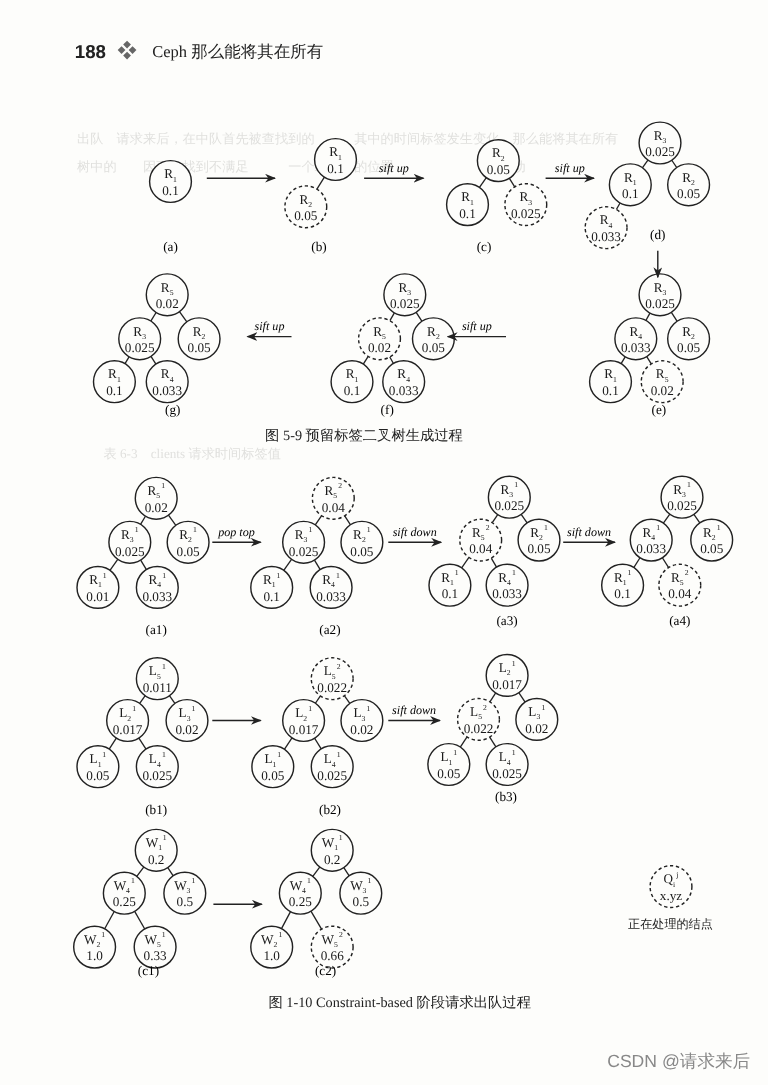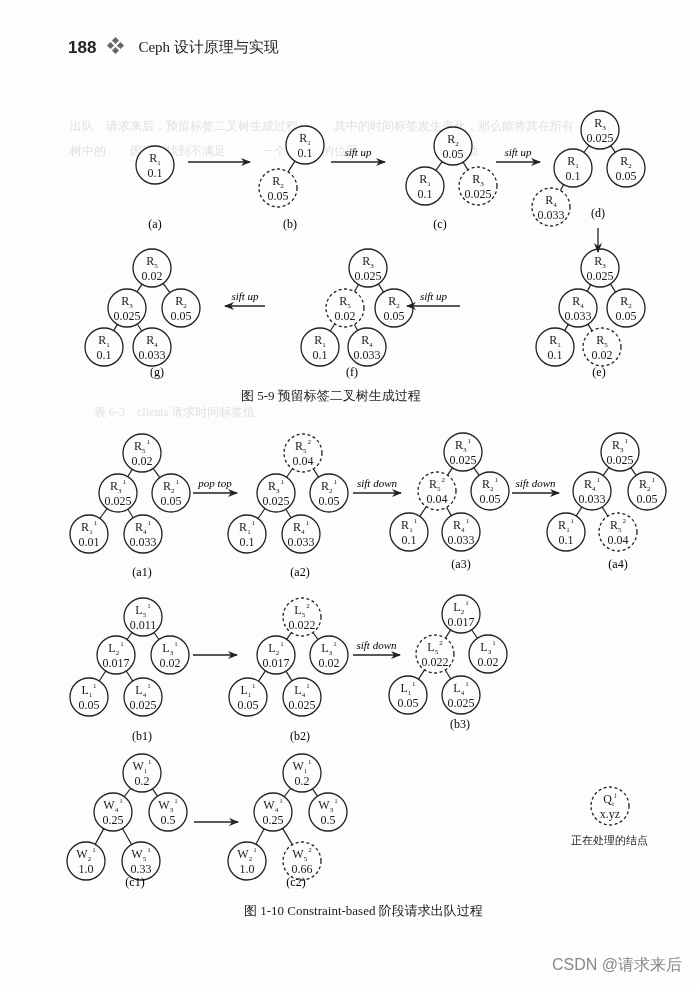--- a/index.html
+++ b/index.html
@@ -20,24 +20,24 @@
 <body>
 
 <div class="header">
   <span class="page-num">188</span>
   <span class="orn">
     <i style="left:5px;top:0"></i>
       <i style="left:0;top:5px"></i>
       <i style="left:10px;top:5px"></i>
       <i style="left:5px;top:10px"></i>
   </span>
-  <span class="book-title">Ceph 设计原理与实现</span>
+  <span class="book-title">Ceph 那么能将其在所有</span>
 </div>
 
-<div class="ghost" style="left:70px;top:118px;">出队　请求来后，预留标签二叉树生成过程　　　其中的时间标签发生变化，那么能将其在所有</div>
+<div class="ghost" style="left:70px;top:118px;">出队　请求来后，在中队首先被查找到的　　　其中的时间标签发生变化，那么能将其在所有</div>
 <div class="ghost" style="left:70px;top:143px;">树中的　　因而　找到不满足　　　一个二叉树的位置　　　　　　　　移动</div>
 <div class="ghost" style="left:70px;top:404px;">　　表 6-3　clients 请求时间标签值</div>
 
 <svg id="diagram" width="698" height="986">
   <defs>
     <marker id="ah" markerWidth="10" markerHeight="8" refX="9" refY="4" orient="auto" markerUnits="userSpaceOnUse">
       <path d="M0,0 L10,4 L0,8 L3,4 Z" fill="#222"></path>
     </marker>
   </defs>
   <g id="edges-layer">

